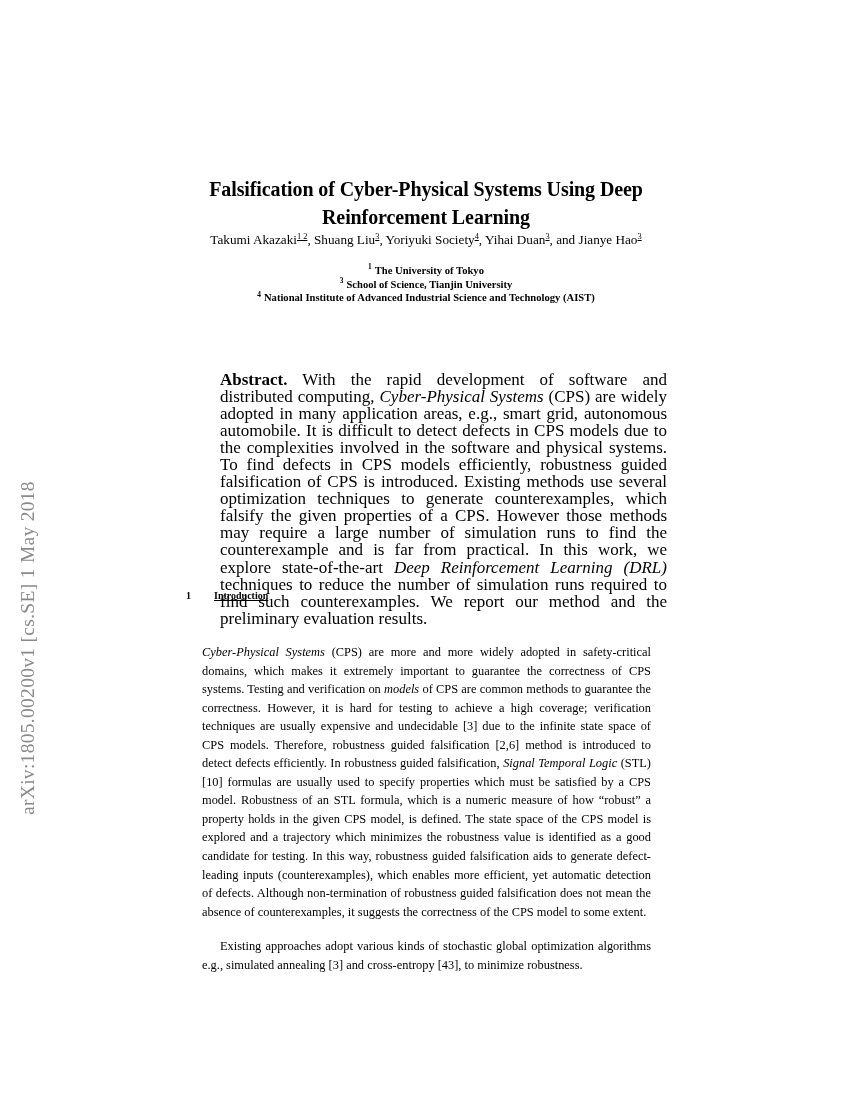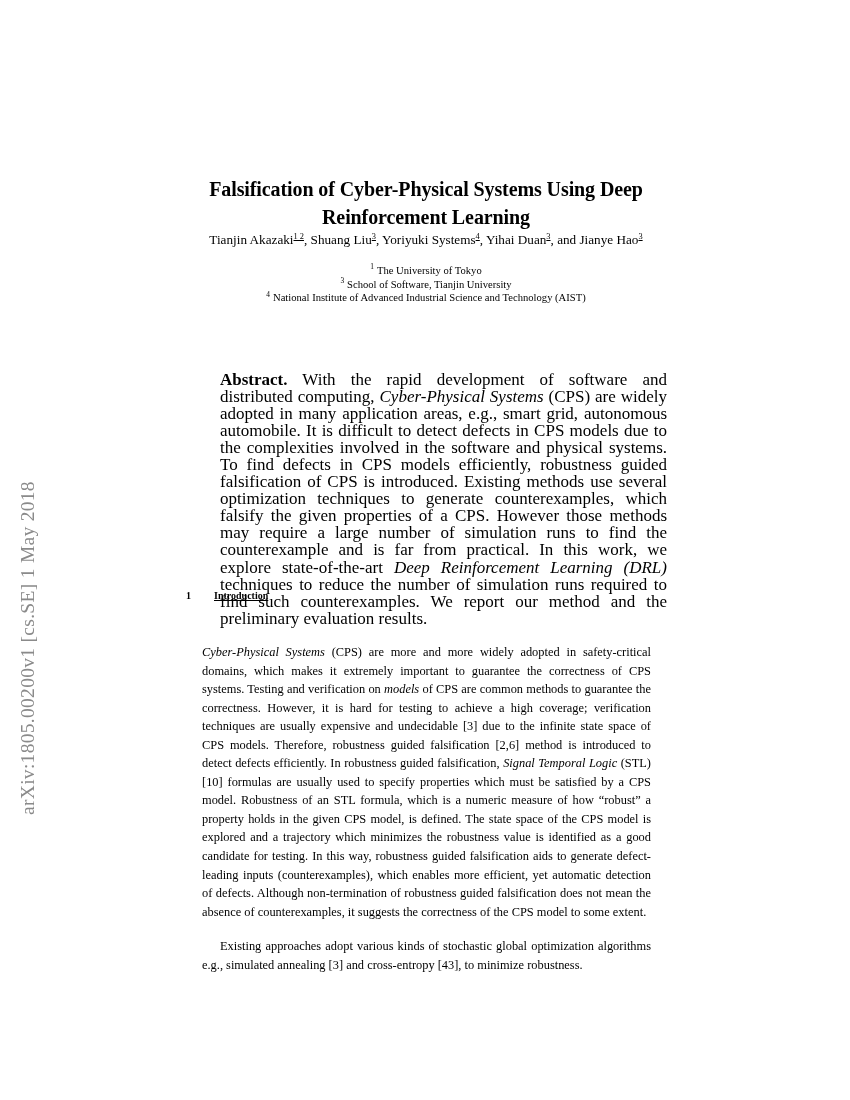--- a/index.html
+++ b/index.html
@@ -74,21 +74,21 @@
 
   .affiliations {
     position: absolute;
     left: 150px;
     top: 264px;
     width: 552px;
     text-align: center;
     font-size: 10.6px;
     line-height: 13.6px;
   }
-  .affiliations .aff-line { white-space: nowrap; }
+  .affiliations .aff-line { white-space: nowrap; font-weight: bold; }
   .affiliations sup {
     font-size: 7.4px;
     vertical-align: super;
     line-height: 0;
     padding-right: 3px;
   }
 
   
   .abstract {
     position: absolute;
@@ -138,26 +138,26 @@
 
 <div class="page">
 
   <div class="arxiv-stamp">
     <span>arXiv:1805.00200v1  [cs.SE]  1 May 2018</span>
   </div>
 
   <div class="title">Falsification of Cyber-Physical Systems Using Deep Reinforcement Learning</div>
 
   <div class="authors">
-    <span>Tianjin Akazaki</span><sup>1 2</sup><span>, </span><span>Shuang Liu</span><sup>3</sup><span>, </span><span>Yoriyuki Systems</span><sup>4</sup><span>, </span><span>Yihai Duan</span><sup>3</sup><span>, and </span><span>Jianye Hao</span><sup>3</sup>
+    <span>Takumi Akazaki</span><sup>1 2</sup><span>, </span><span>Shuang Liu</span><sup>3</sup><span>, </span><span>Yoriyuki Society</span><sup>4</sup><span>, </span><span>Yihai Duan</span><sup>3</sup><span>, and </span><span>Jianye Hao</span><sup>3</sup>
   </div>
 
   <div class="affiliations">
     <div class="aff-line"><sup>1</sup><span>The University of Tokyo</span></div>
-    <div class="aff-line"><sup>3</sup><span>School of Software, Tianjin University</span></div>
+    <div class="aff-line"><sup>3</sup><span>School of Science, Tianjin University</span></div>
     <div class="aff-line"><sup>4</sup><span>National Institute of Advanced Industrial Science and Technology (AIST)</span></div>
   </div>
 
   <div class="abstract"><b>Abstract.</b><span> With the rapid development of software and distributed computing, </span><i>Cyber-Physical Systems</i><span> (CPS) are widely adopted in many application areas, e.g., smart grid, autonomous automobile. It is difficult to detect defects in CPS models due to the complexities involved in the software and physical systems. To find defects in CPS models efficiently, robustness guided falsification of CPS is introduced. Existing methods use several optimization techniques to generate counterexamples, which falsify the given properties of a CPS. However those methods may require a large number of simulation runs to find the counterexample and is far from practical. In this work, we explore state-of-the-art </span><i>Deep Reinforcement Learning (DRL)</i><span> techniques to reduce the number of simulation runs required to find such counterexamples. We report our method and the preliminary evaluation results.</span></div>
 
   <div class="section-heading"><span class="num">1</span><span>Introduction</span></div>
 
   <div class="body">
     <p><i>Cyber-Physical Systems</i><span> (CPS) are more and more widely adopted in safety-critical domains, which makes it extremely important to guarantee the correctness of CPS systems. Testing and verification on </span><i>models</i><span> of CPS are common methods to guarantee the correctness. However, it is hard for testing to achieve a high coverage; verification techniques are usually expensive and undecidable [3] due to the infinite state space of CPS models. Therefore, robustness guided falsification [2,6] method is introduced to detect defects efficiently. In robustness guided falsification, </span><i>Signal Temporal Logic</i><span> (STL) [10] formulas are usually used to specify properties which must be satisfied by a CPS model. Robustness of an STL formula, which is a numeric measure of how “robust” a property holds in the given CPS model, is defined. The state space of the CPS model is explored and a trajectory which minimizes the robustness value is identified as a good candidate for testing. In this way, robustness guided falsification aids to generate defect-leading inputs (counterexamples), which enables more efficient, yet automatic detection of defects. Although non-termination of robustness guided falsification does not mean the absence of counterexamples, it suggests the correctness of the CPS model to some extent.</span></p>
     <p class="indent"><span>Existing approaches adopt various kinds of stochastic global optimization algorithms e.g., simulated annealing [3] and cross-entropy [43], to minimize robustness.</span></p>

